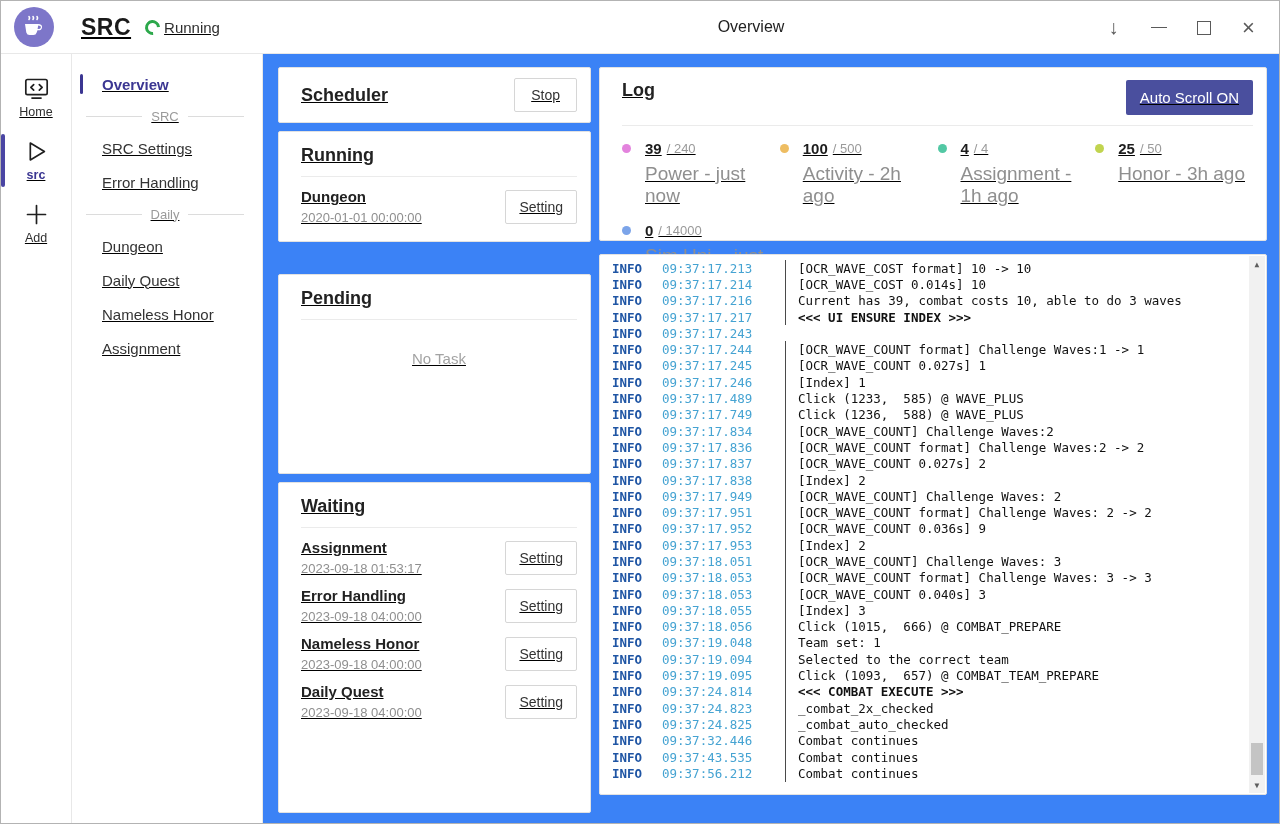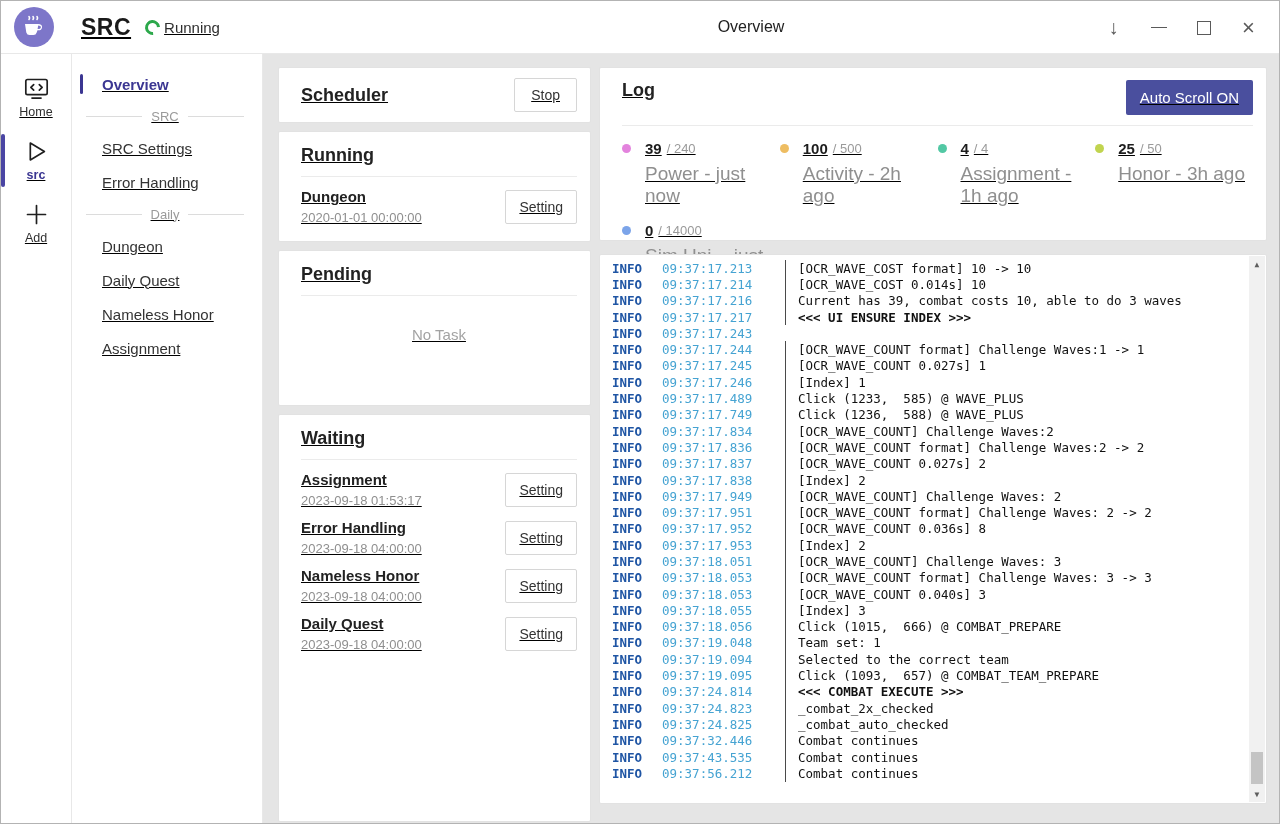--- a/index.html
+++ b/index.html
@@ -67,39 +67,39 @@
     background:#3b3692; border-radius:2px;
   }
   .nav-divider{
     display:flex; align-items:center; gap:9px; height:30px;
     padding:0 18px 0 14px; color:#9a9a9a; font-size:13px;
   }
   .nav-divider::before,.nav-divider::after{ content:""; flex:1; border-top:1px solid #dcdcdc; }
 
   
   .content{
-    flex:1; background:#e5e5e5; padding:13px 12px 1px 15px;
+    flex:1; background:#3b82f6; padding:13px 12px 10px 15px;
     display:flex; gap:8px; min-height:0;
   }
   .col-left{ width:313px; flex:0 0 auto; display:flex; flex-direction:column; gap:8px; }
   .col-right{ flex:1; display:flex; flex-direction:column; gap:13px; min-width:0; }
   .card{ background:#fff; border:1px solid #e2e2e2; border-radius:2px; }
   .card-title{ font-size:18px; font-weight:700; color:#222; }
   .hdiv{ border-top:1px solid #ebebeb; margin-top:10px; }
 
   .scheduler-card{ height:56px; display:flex; align-items:center; justify-content:space-between; padding:0 13px 0 22px; }
   .btn{
     background:#fff; border:1px solid #d6d6d6; border-radius:2px;
     font-size:14px; color:#333; padding:8px 13px; cursor:pointer;
     font-family:"Liberation Sans", sans-serif;
   }
   .stop-btn{ padding:8px 16px; }
 
   .task-card{ padding:13px 13px 12px 22px; }
-  .pending-card{ height:156px; }
+  .pending-card{ height:200px;margin-top:24px; }
   .waiting-card{ flex:1; }
   .running-card{ padding-bottom:16px; }
   .task-row{ display:flex; align-items:center; justify-content:space-between; margin-top:11px; }
   .task-name{ font-size:15px; font-weight:700; color:#222; }
   .task-time{ font-size:13px; color:#8f8f8f; margin-top:5px; }
   .no-task{ text-align:center; font-size:15px; color:#a3a3a3; margin-top:30px; }
 
   
   .log-card{ height:174px; padding:12px 13px 0 22px; flex:0 0 auto; }
   .log-title-row{ display:flex; align-items:flex-start; justify-content:space-between; }
@@ -428,21 +428,21 @@
 
               <div class="log-line">
                 <span class="log-level">INFO</span>
                 <span class="log-time">09:37:17.951</span>
                 <span class="log-msg">[OCR_WAVE_COUNT format] Challenge Waves: 2 -&gt; 2</span>
               </div>
 
               <div class="log-line">
                 <span class="log-level">INFO</span>
                 <span class="log-time">09:37:17.952</span>
-                <span class="log-msg">[OCR_WAVE_COUNT 0.036s] 8</span>
+                <span class="log-msg">[OCR_WAVE_COUNT 0.036s] 9</span>
               </div>
 
               <div class="log-line">
                 <span class="log-level">INFO</span>
                 <span class="log-time">09:37:17.953</span>
                 <span class="log-msg">[Index] 2</span>
               </div>
 
               <div class="log-line">
                 <span class="log-level">INFO</span>

